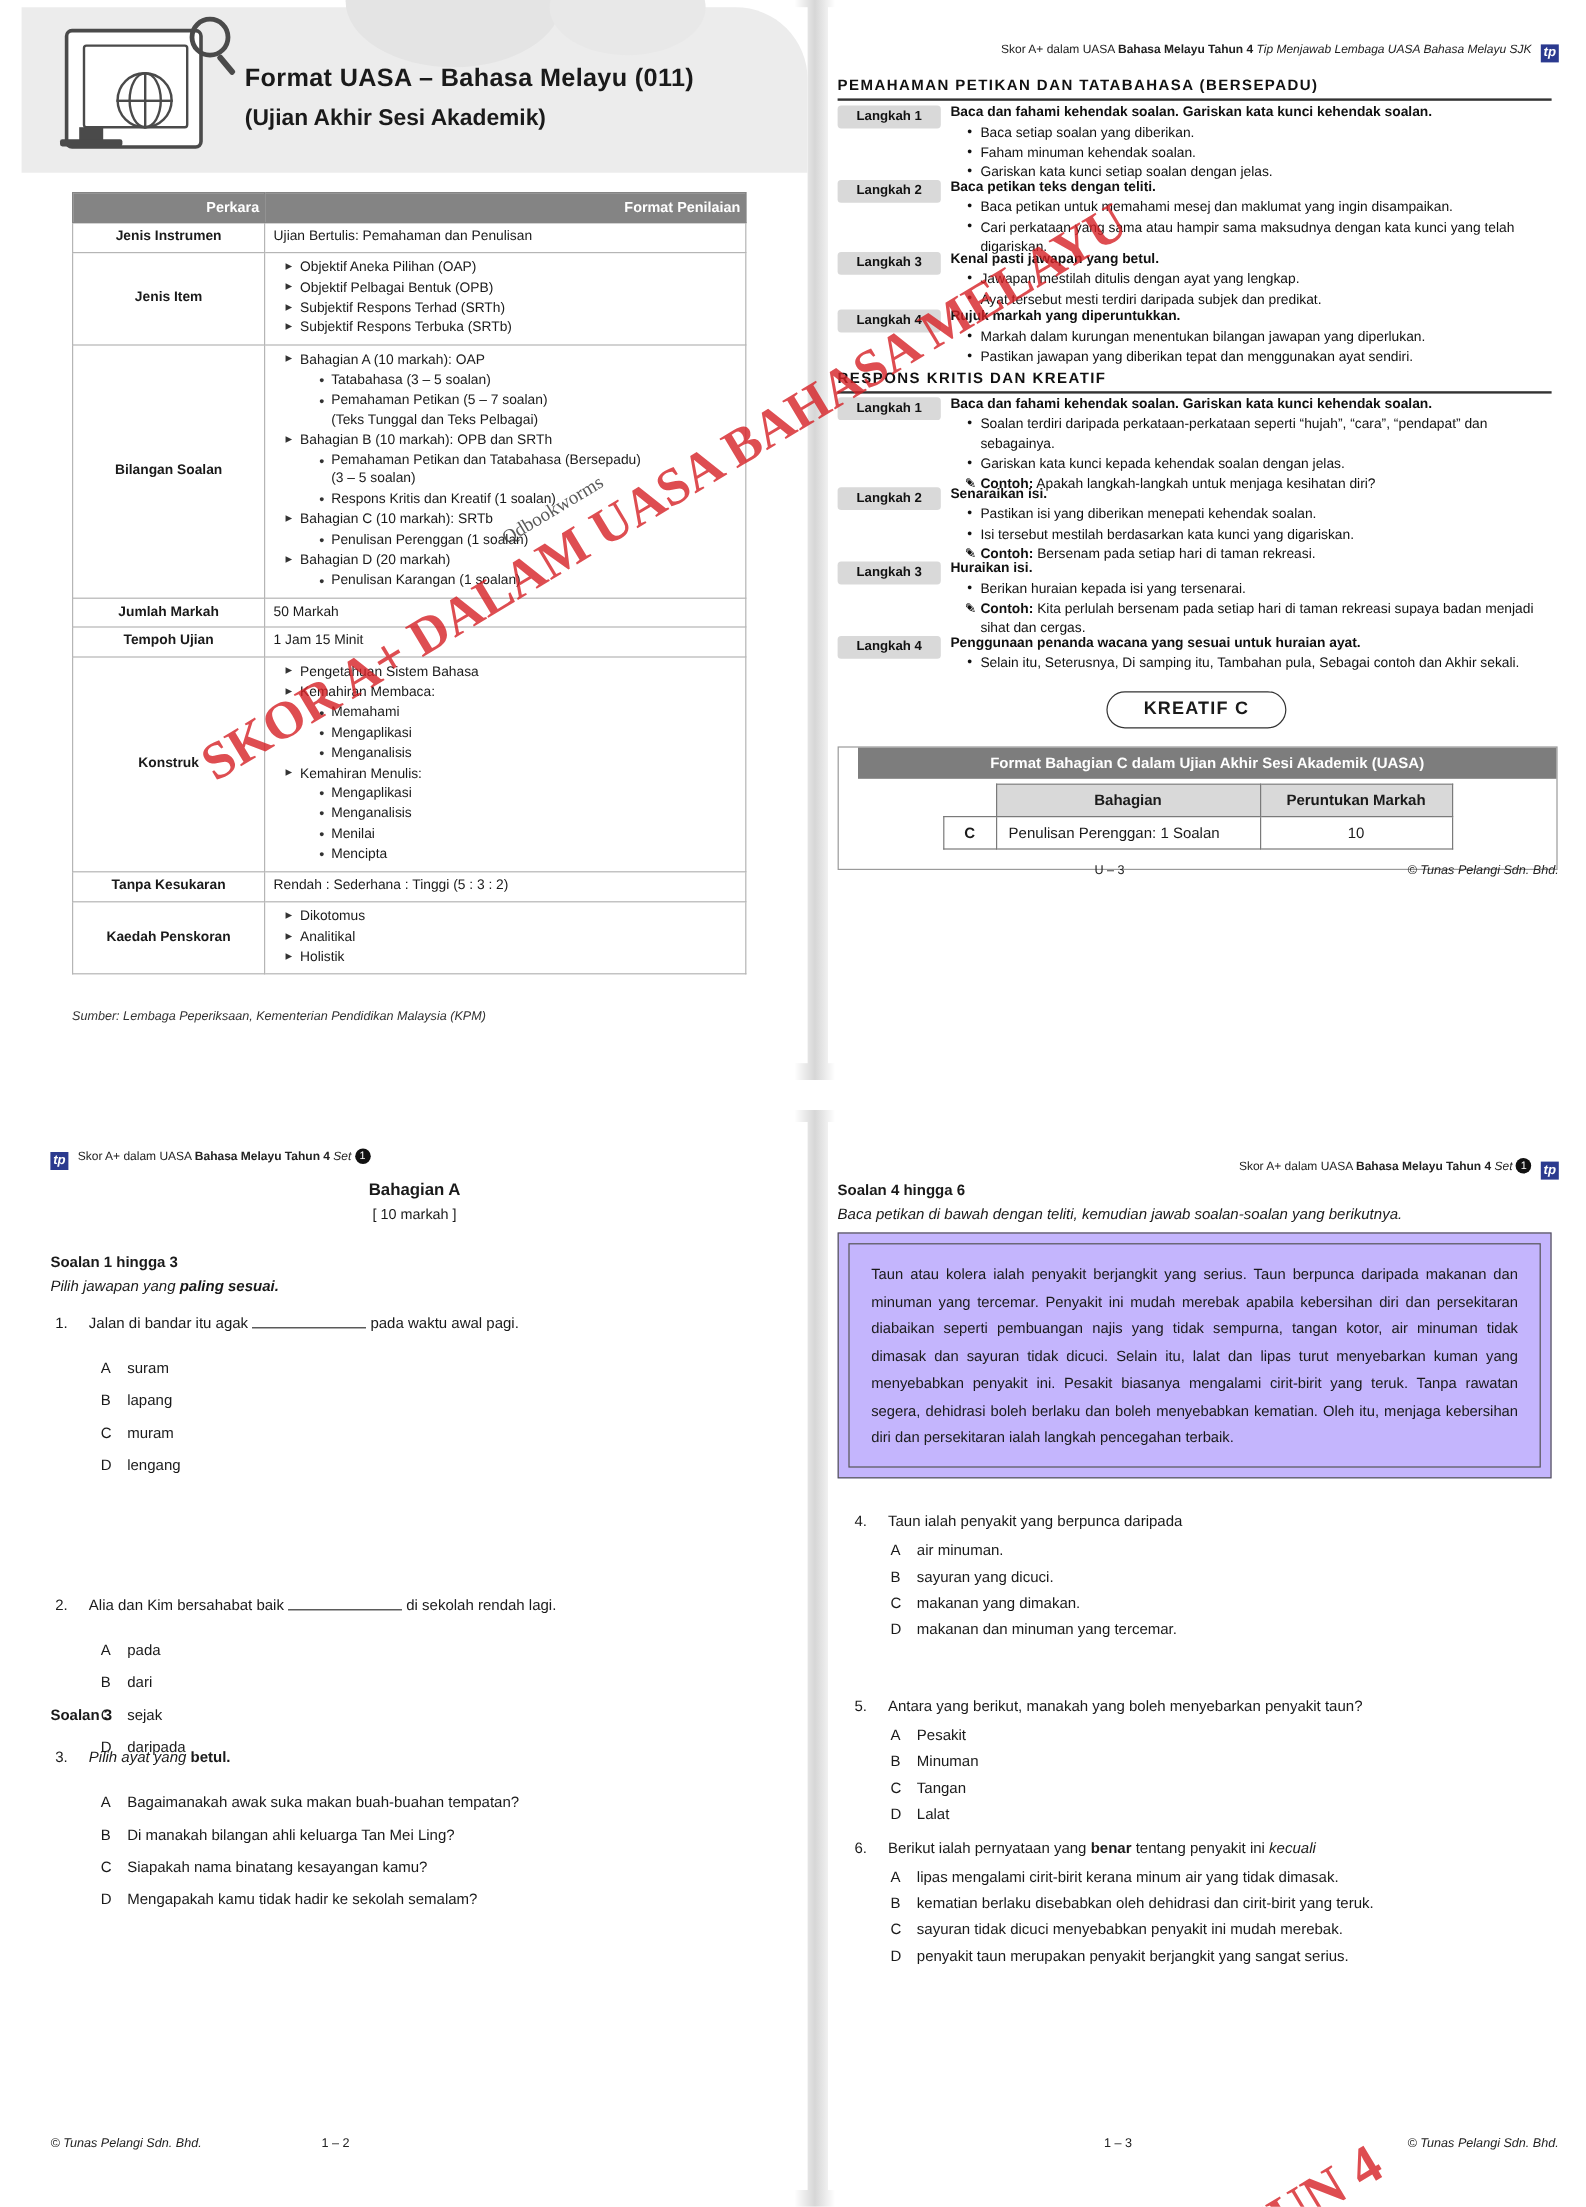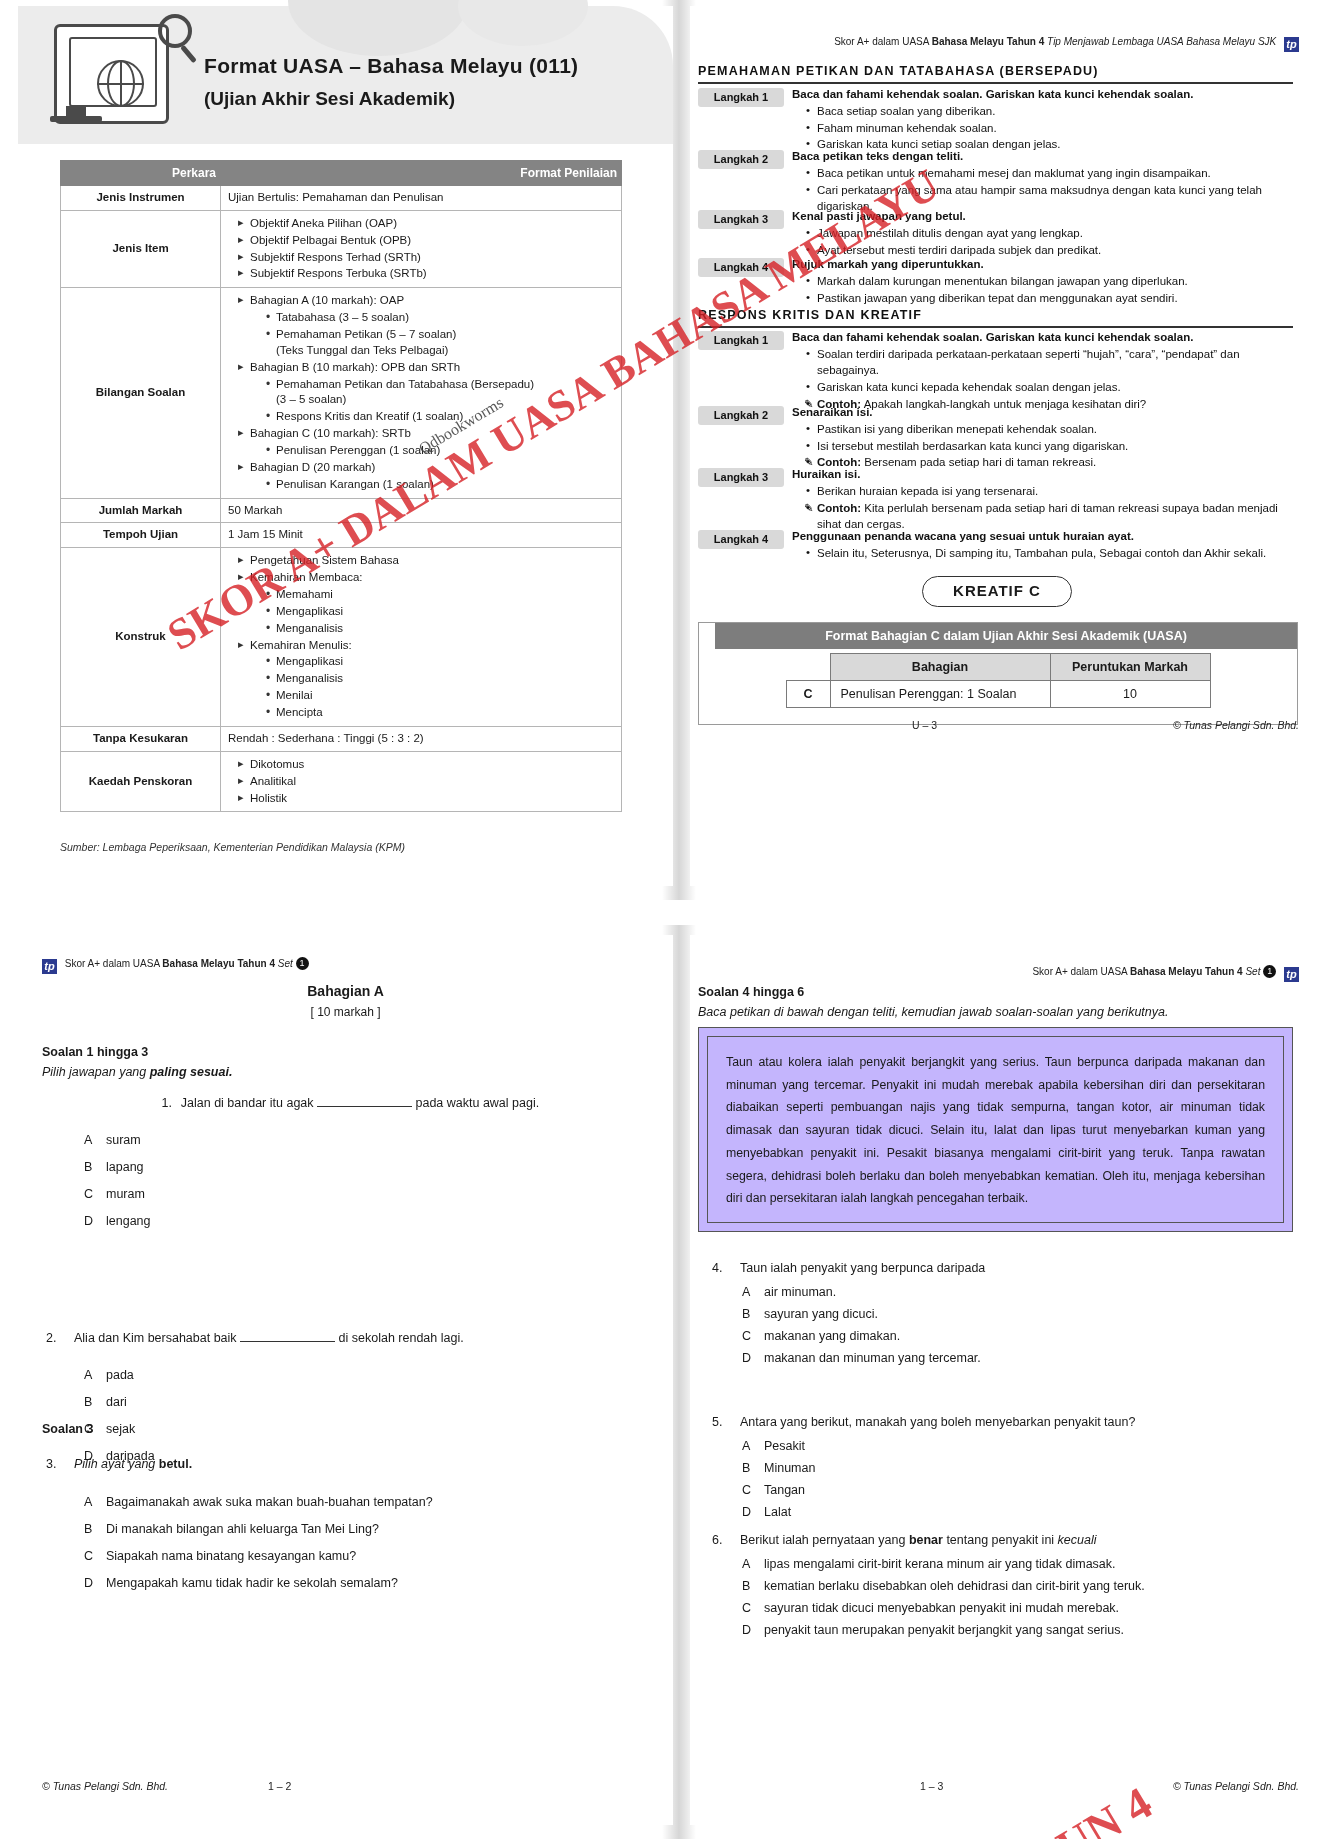--- a/index.html
+++ b/index.html
@@ -444,21 +444,21 @@
     <div class="bh-sub" style="left:0; top:70px; width:655px;">
       <span>[ 10 markah ]</span>
     </div>
 
     <div class="q-group" style="left:24px; top:110px; font-weight:bold;">Soalan 1 hingga 3</div>
     <div class="q-group" style="left:24px; top:130px; font-style:italic;">
       <span>Pilih jawapan yang </span><b style="font-style:italic;">paling sesuai.</b>
     </div>
 
     <div id="left-questions">
-        <div class="q-num" style="left: 28px; top: 160px; width: 600px; text-align: center;"><span style="display: inline-block; width: 28px;">1.</span>Jalan di bandar itu agak <span class="blank"></span> pada waktu awal pagi.</div>
+        <div class="q-num" style="left: 28px; top: 160px; width: 600px;"><span style="display: inline-block; width: 28px;">1.</span>Jalan di bandar itu agak <span class="blank"></span> pada waktu awal pagi.</div>
         <div class="opt" style="left: 66px; top: 198px;"><span class="L">A</span><span>suram</span></div>
         <div class="opt" style="left: 66px; top: 225px;"><span class="L">B</span><span>lapang</span></div>
         <div class="opt" style="left: 66px; top: 252px;"><span class="L">C</span><span>muram</span></div>
         <div class="opt" style="left: 66px; top: 279px;"><span class="L">D</span><span>lengang</span></div>
         <div class="q-num" style="left: 28px; top: 395px; width: 600px;"><span style="display: inline-block; width: 28px;">2.</span>Alia dan Kim bersahabat baik <span class="blank"></span> di sekolah rendah lagi.</div>
         <div class="opt" style="left: 66px; top: 433px;"><span class="L">A</span><span>pada</span></div>
         <div class="opt" style="left: 66px; top: 460px;"><span class="L">B</span><span>dari</span></div>
         <div class="opt" style="left: 66px; top: 487px;"><span class="L">C</span><span>sejak</span></div>
         <div class="opt" style="left: 66px; top: 514px;"><span class="L">D</span><span>daripada</span></div>
       </div>

